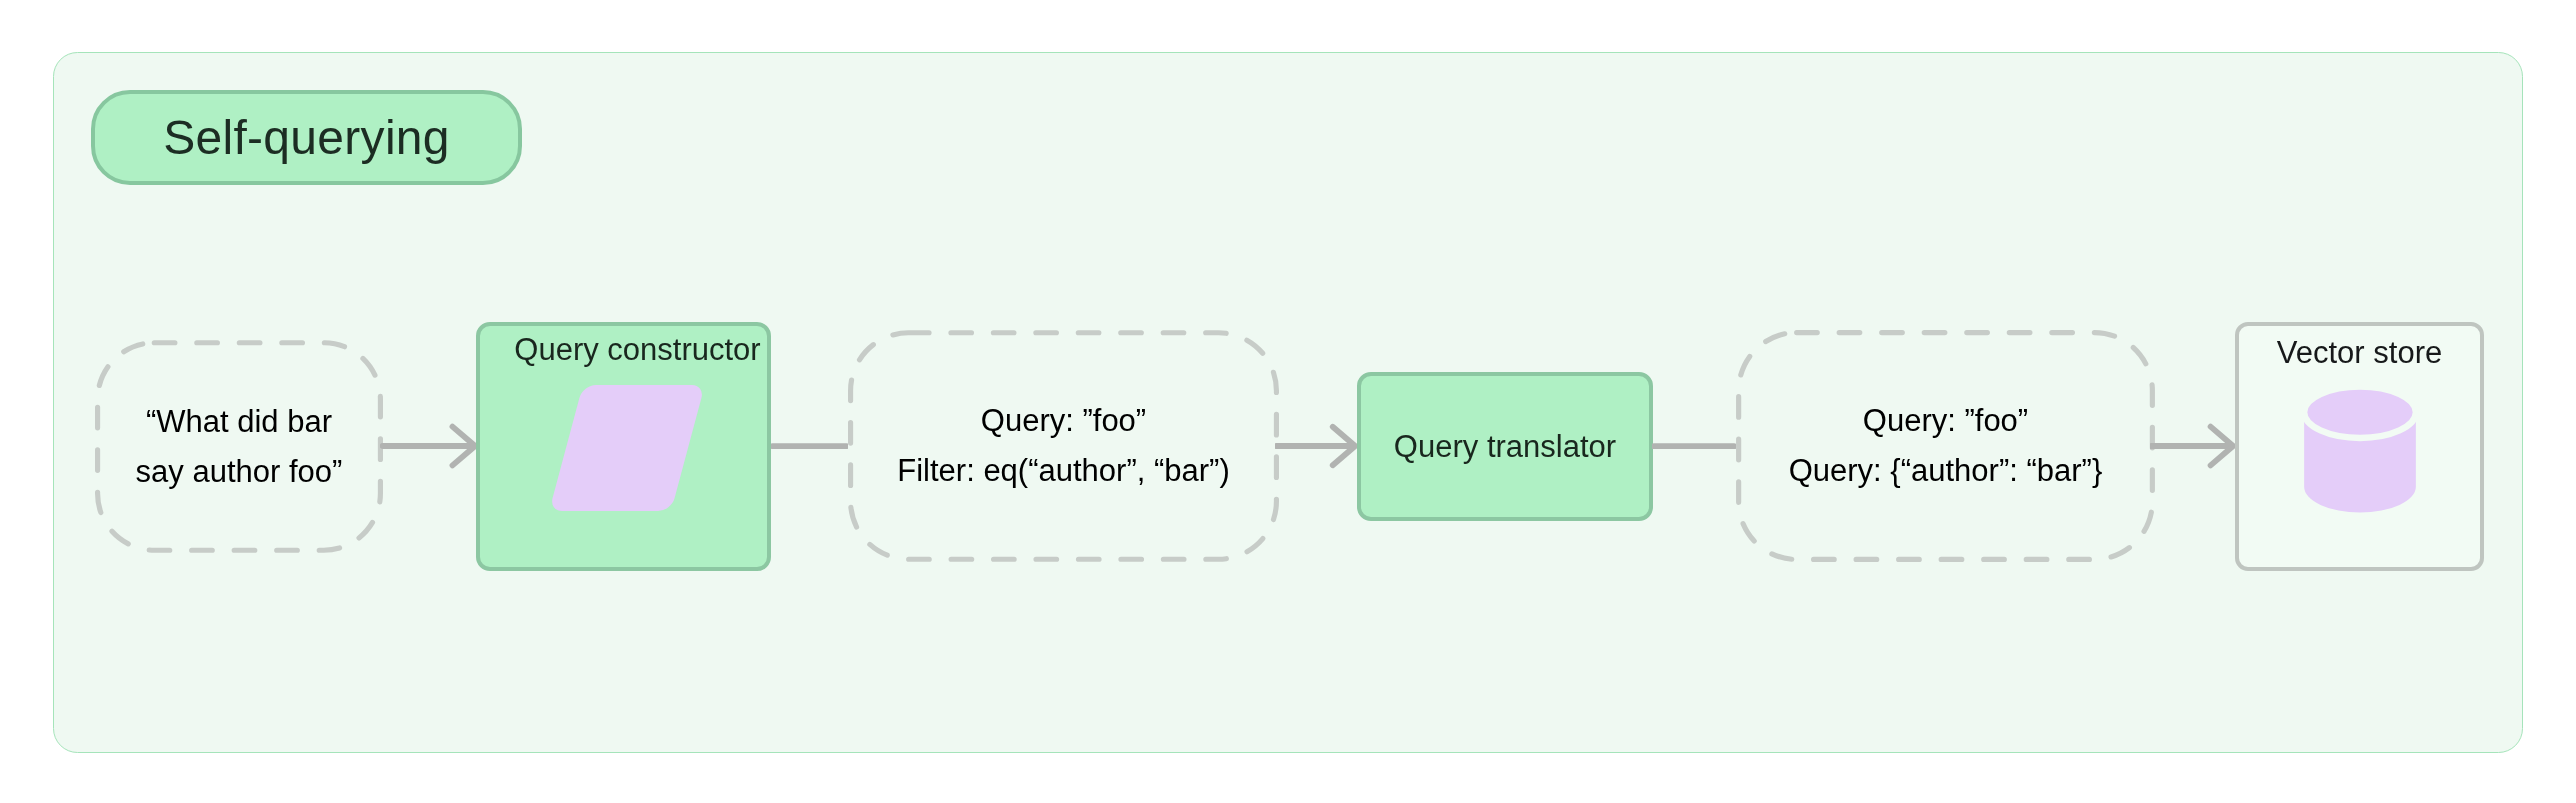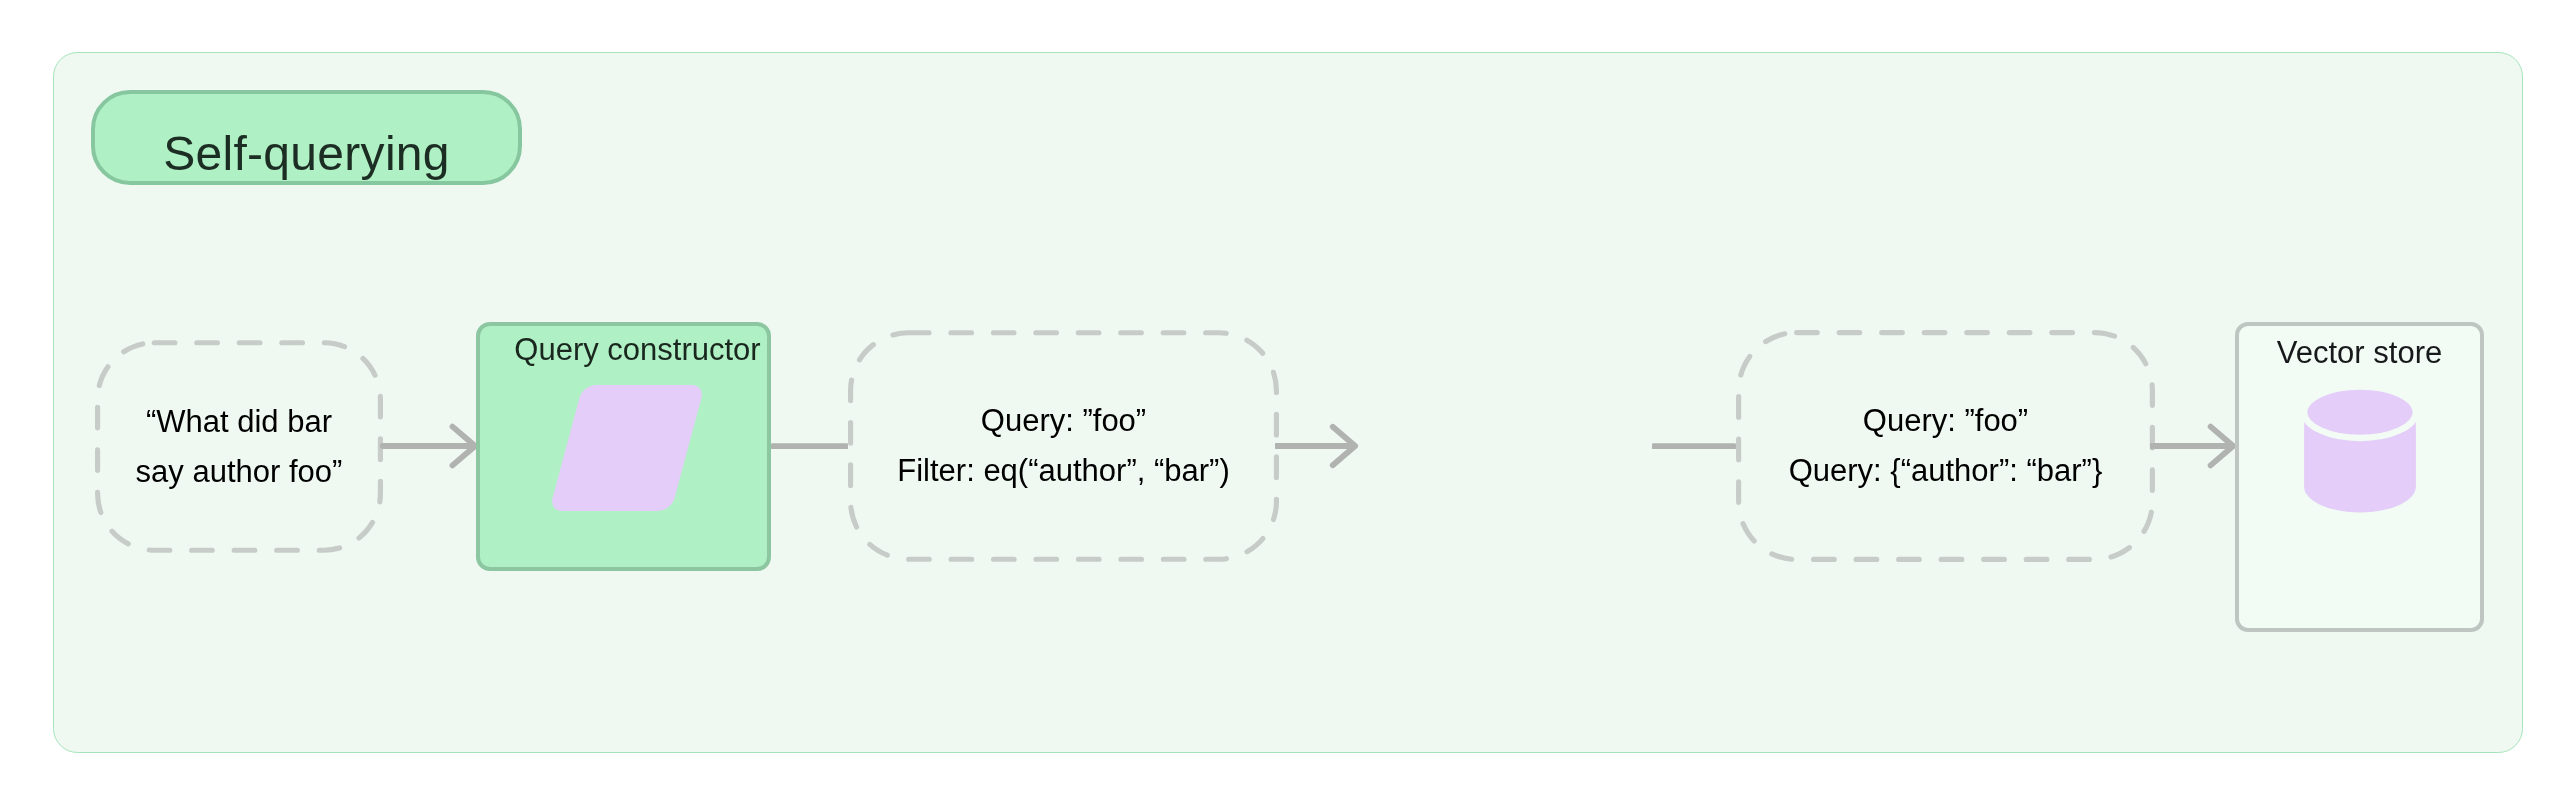--- a/index.html
+++ b/index.html
@@ -9,21 +9,21 @@
     -webkit-font-smoothing:antialiased;
   }
   .panel{
     position:absolute;left:53px;top:52px;width:2470px;height:701px;
     background:#eff9f2;border:1.9px solid #a5e4ba;border-radius:24.5px;
     box-sizing:border-box;
   }
   .badge{
     position:absolute;left:37px;top:37px;width:431px;height:95px;
     background:#aff0c4;border:4.5px solid #87c79f;border-radius:39px;
-    box-sizing:border-box;display:flex;align-items:flex-end;justify-content:center;
+    box-sizing:border-box;display:flex;align-items:center;justify-content:center;
   }
   .badge span{
     font-size:48px;font-weight:500;color:#1c2d23;letter-spacing:0.3px;
   }
   .node{position:absolute;box-sizing:border-box;}
   .dashed-node{display:flex;flex-direction:column;align-items:center;justify-content:center;}
   .dashed-node .border-svg{position:absolute;left:0;top:0;}
   .dashed-node .line{
     position:relative;font-size:31px;line-height:50px;color:#000000;text-align:center;white-space:nowrap;
   }
@@ -86,39 +86,42 @@
     </svg>
     <div class="line">Query: ”foo”</div>
     <div class="line">Filter: eq(“author”, “bar”)</div>
   </div>
 
   <svg class="connector" style="left:1221px;top:367px;" width="84" height="52" viewBox="0 0 131 80">
     <line x1="2" y1="40" x2="118" y2="40" stroke="#b1b3b1" stroke-width="9" stroke-linecap="round"></line>
     <polyline points="90,10 125,40 90,70" fill="none" stroke="#b1b3b1" stroke-width="9" stroke-linecap="round" stroke-linejoin="round"></polyline>
   </svg>
 
+  <div class="node solid-node label-center" style="left:1303px;top:319px;width:296px;height:149px;">
+    <div class="title">Query translator</div>
+  </div>
 
   <svg class="connector" style="left:1598px;top:390px;" width="84" height="6.4" viewBox="0 0 130 10">
     <line x1="2" y1="5" x2="128" y2="5" stroke="#b1b3b1" stroke-width="9" stroke-linecap="round"></line>
   </svg>
 
   <div class="node dashed-node" style="left:1682px;top:277px;width:419px;height:232px;">
     <svg class="border-svg" width="419" height="232" viewBox="0 0 650 360">
       <rect x="4" y="4" width="642" height="352" rx="90" fill="none" stroke="#c7ccc8" stroke-width="8" stroke-linecap="round" stroke-dasharray="32 34"></rect>
     </svg>
     <div class="line">Query: ”foo”</div>
     <div class="line">Query: {“author”: “bar”}</div>
   </div>
 
   <svg class="connector" style="left:2096px;top:367px;" width="87" height="52" viewBox="0 0 135 80">
     <line x1="2" y1="40" x2="122" y2="40" stroke="#b1b3b1" stroke-width="9" stroke-linecap="round"></line>
     <polyline points="94,10 129,40 94,70" fill="none" stroke="#b1b3b1" stroke-width="9" stroke-linecap="round" stroke-linejoin="round"></polyline>
   </svg>
 
-  <div class="node plain-node" style="left:2181px;top:269px;width:249px;height:310px;">
+  <div class="node plain-node" style="left:2181px;top:269px;width:249px;height:249px;">
     <div class="title">Vector store</div>
     <svg class="db-icon" width="122" height="129" viewBox="0 0 190 200">
       <path d="M 8 46 H 182 V 158 A 87 40 0 0 1 8 158 Z" fill="#e4cdf9"></path>
       <ellipse cx="95" cy="42" rx="87" ry="40" fill="#e4cdf9" stroke="#f2fbf4" stroke-width="10"></ellipse>
     </svg>
   </div>
 
 </div>
 
 

